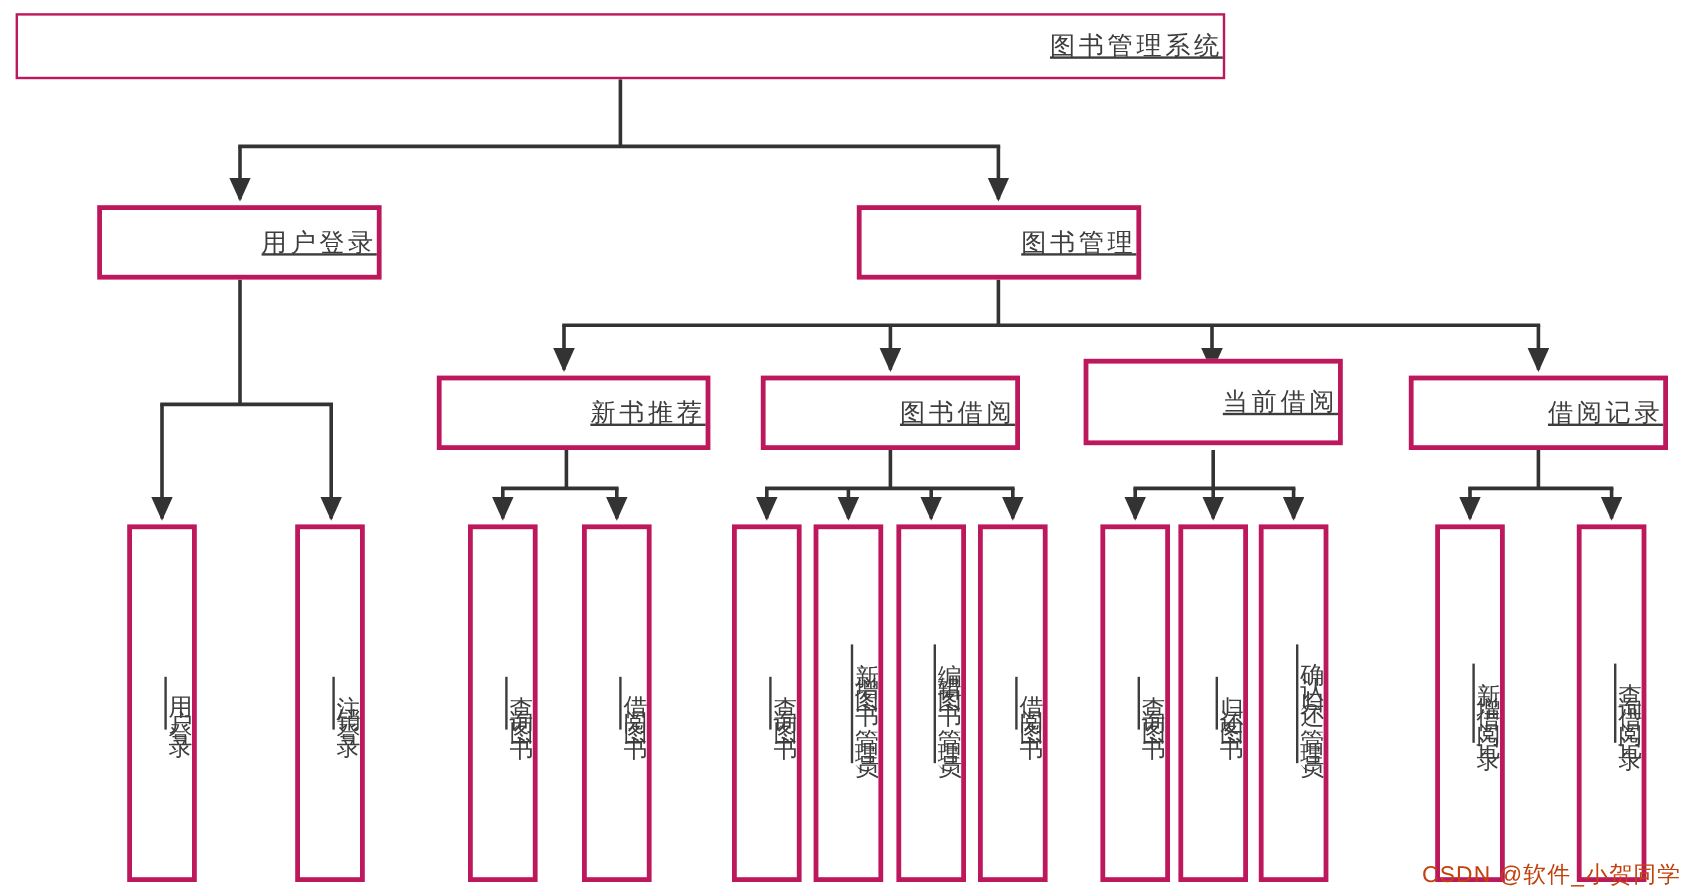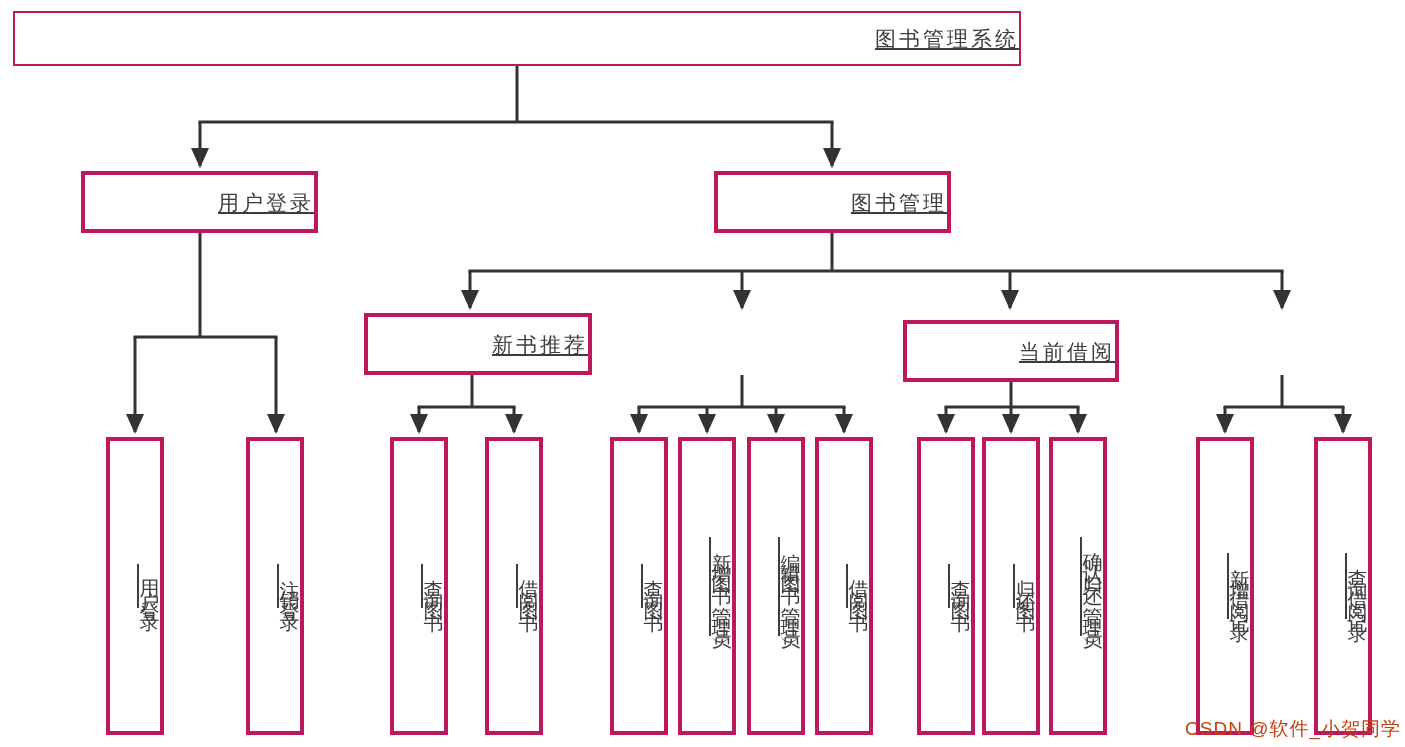--- a/index.html
+++ b/index.html
@@ -117,22 +117,28 @@
   <div class="node" style="left:81px; top:171px; width:237px; height:62px;">
     <span class="lbl">用户登录</span>
   </div>
   <div class="node" style="left:714px; top:171px; width:237px; height:62px;">
     <span class="lbl">图书管理</span>
   </div>
 
   <div class="node" style="left:364px; top:313px; width:228px; height:62px;">
     <span class="lbl">新书推荐</span>
   </div>
-  <div class="node" style="left:903px; top:320px; width:216px; height:62px;">
+  <div class="node" style="left:634px; top:313px; width:216px; height:62px;">
+    <span class="lbl">图书借阅</span>
+  </div>
+  <div class="node" style="left:903px; top:299px; width:216px; height:72px;">
     <span class="lbl">当前借阅</span>
+  </div>
+  <div class="node" style="left:1174px; top:313px; width:216px; height:62px;">
+    <span class="lbl">借阅记录</span>
   </div>
 
   <div class="node vert" style="left:106px; top:437px; width:58px; height:298px;">
     <span class="lbl">用户登录</span>
   </div>
   <div class="node vert" style="left:246px; top:437px; width:58px; height:298px;">
     <span class="lbl">注销登录</span>
   </div>
 
   <div class="node vert" style="left:390px; top:437px; width:58px; height:298px;">

